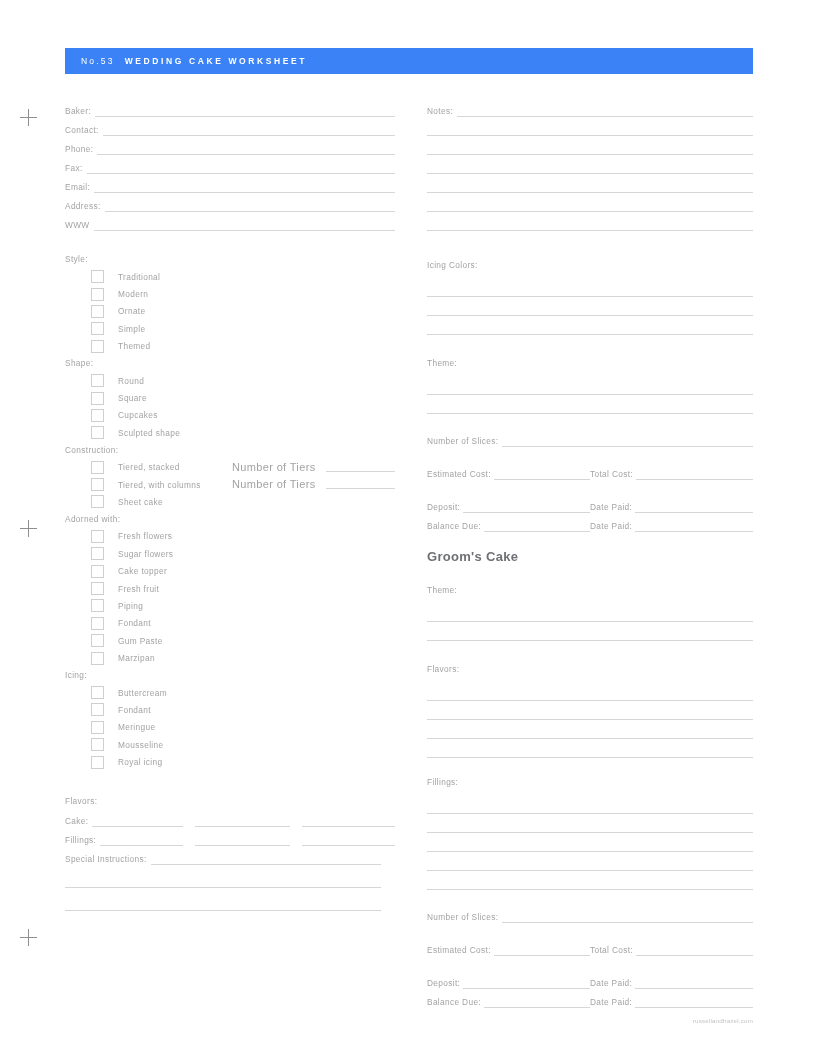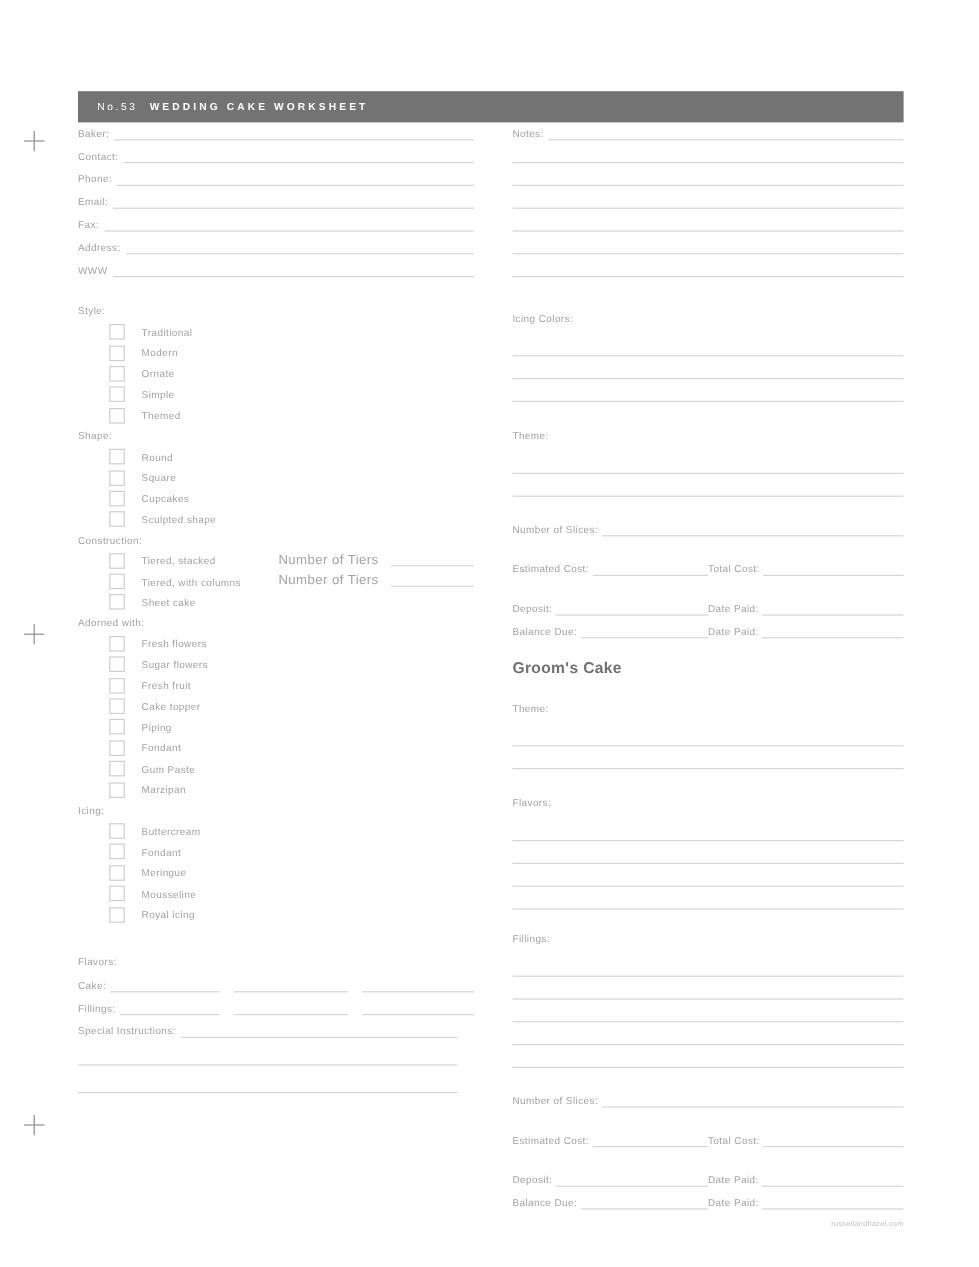--- a/index.html
+++ b/index.html
@@ -33,22 +33,21 @@
   .crop-mark::before { left: 0; top: 8px; width: 17px; height: 1.2px; }
   .crop-mark::after  { top: 0; left: 8px; height: 17px; width: 1.2px; }
 
   
   .header-bar {
     position: absolute;
     left: 65px;
     top: 48px;
     width: 688px;
     height: 26px;
-    background: #737373;
-    margin-top: 28px;
+    background: #3b82f6;
   }
   .header-title {
     position: absolute;
     left: 16px;
     top: 50%;
     transform: translateY(-50%);
     color: #ffffff;
     font-size: 8.5px;
     letter-spacing: 2.6px;
     font-weight: 700;
@@ -218,25 +217,25 @@
       </div>
       <div class="field-row">
         <span class="field-label">Contact:</span>
         <span class="rule"></span>
       </div>
       <div class="field-row">
         <span class="field-label">Phone:</span>
         <span class="rule"></span>
       </div>
       <div class="field-row">
+        <span class="field-label">Fax:</span>
+        <span class="rule"></span>
+      </div>
+      <div class="field-row">
         <span class="field-label">Email:</span>
-        <span class="rule"></span>
-      </div>
-      <div class="field-row">
-        <span class="field-label">Fax:</span>
         <span class="rule"></span>
       </div>
       <div class="field-row">
         <span class="field-label">Address:</span>
         <span class="rule"></span>
       </div>
       <div class="field-row">
         <span class="field-label">WWW</span>
         <span class="rule"></span>
       </div>
@@ -317,25 +316,25 @@
       <div class="check-row">
         <span class="checkbox"></span>
         <span class="check-label">Fresh flowers</span>
       </div>
       <div class="check-row">
         <span class="checkbox"></span>
         <span class="check-label">Sugar flowers</span>
       </div>
       <div class="check-row">
         <span class="checkbox"></span>
+        <span class="check-label">Cake topper</span>
+      </div>
+      <div class="check-row">
+        <span class="checkbox"></span>
         <span class="check-label">Fresh fruit</span>
-      </div>
-      <div class="check-row">
-        <span class="checkbox"></span>
-        <span class="check-label">Cake topper</span>
       </div>
       <div class="check-row">
         <span class="checkbox"></span>
         <span class="check-label">Piping</span>
       </div>
       <div class="check-row">
         <span class="checkbox"></span>
         <span class="check-label">Fondant</span>
       </div>
       <div class="check-row">

